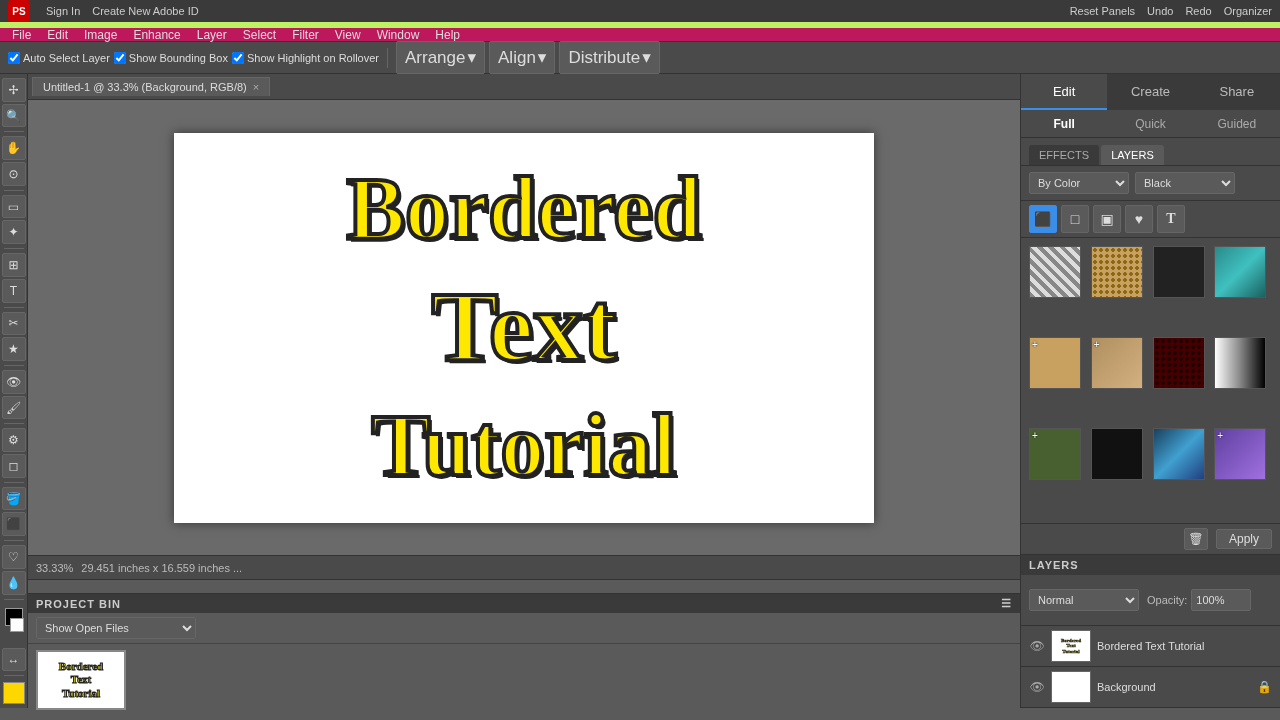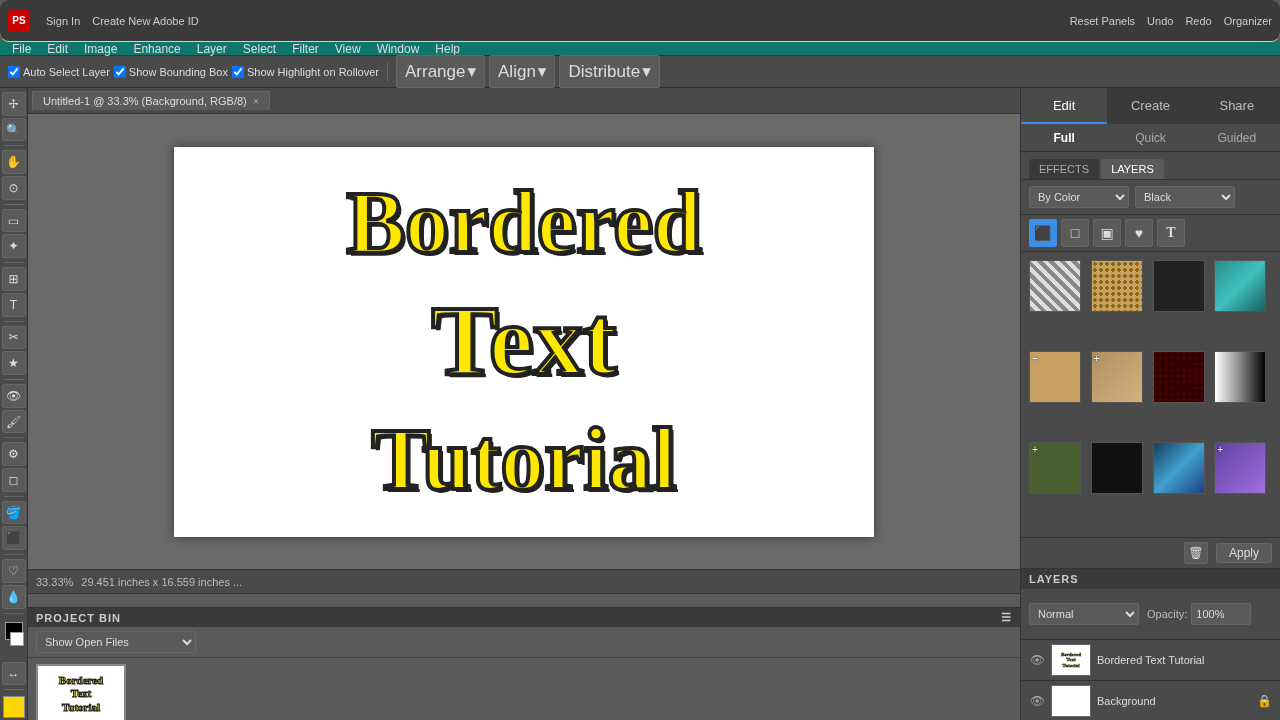--- a/index.html
+++ b/index.html
@@ -1,26 +1,26 @@
 <!DOCTYPE html>
 <html><head>
   <meta charset="utf-8">
   <style>
     * { box-sizing: border-box; margin: 0; padding: 0; }
     body { font-family: Arial, sans-serif; font-size: 12px; background: #5a5a5a; color: #eee; width: 1280px; height: 720px; overflow: hidden; }
 
     
-    #top-bar { background: #3a3a3a; height: 42px; display: flex; align-items: center; padding: 0 8px; gap: 8px; border-bottom: 1px solid #bef264; border-radius: 9px; }
+    #top-bar { background: #3a3a3a; height: 28px; display: flex; align-items: center; padding: 0 8px; gap: 8px; border-bottom: 6px solid #bef264; }
     #top-bar .logo { width: 22px; height: 22px; background: #c00; border-radius: 3px; display: flex; align-items: center; justify-content: center; color: white; font-weight: bold; font-size: 10px; }
     #top-bar .top-actions { display: flex; gap: 12px; font-size: 11px; color: #ccc; margin-left: 8px; }
     #top-bar .spacer { flex: 1; }
     #top-bar .right-actions { display: flex; gap: 12px; font-size: 11px; color: #ccc; }
 
     
-    #menu-bar { background: #0f766e; height: 14px; display: flex; align-items: center; padding: 0 4px; border-bottom: 1px solid #333; }
+    #menu-bar { background: #be185d; height: 14px; display: flex; align-items: center; padding: 0 4px; border-bottom: 1px solid #333; }
     #menu-bar .menu-item { padding: 2px 8px; font-size: 12px; color: #ddd; cursor: pointer; border-radius: 2px; }
 
     
     #toolbar { background: #4a4a4a; height: 32px; display: flex; align-items: center; padding: 0 8px; gap: 4px; border-bottom: 1px solid #333; font-size: 11px; }
     #toolbar .toolbar-check { display: flex; align-items: center; gap: 3px; color: #ddd; }
     #toolbar .toolbar-check input { width: 12px; height: 12px; }
     #toolbar .toolbar-btn { background: #5a5a5a; border: 1px solid #666; color: #ddd; padding: 5px 8px; border-radius: 2px; cursor: pointer; display: flex; align-items: center; gap: 2px; font-size: 17px; }
     #toolbar .sep { width: 1px; height: 20px; background: #666; margin: 0 4px; }
 
     

